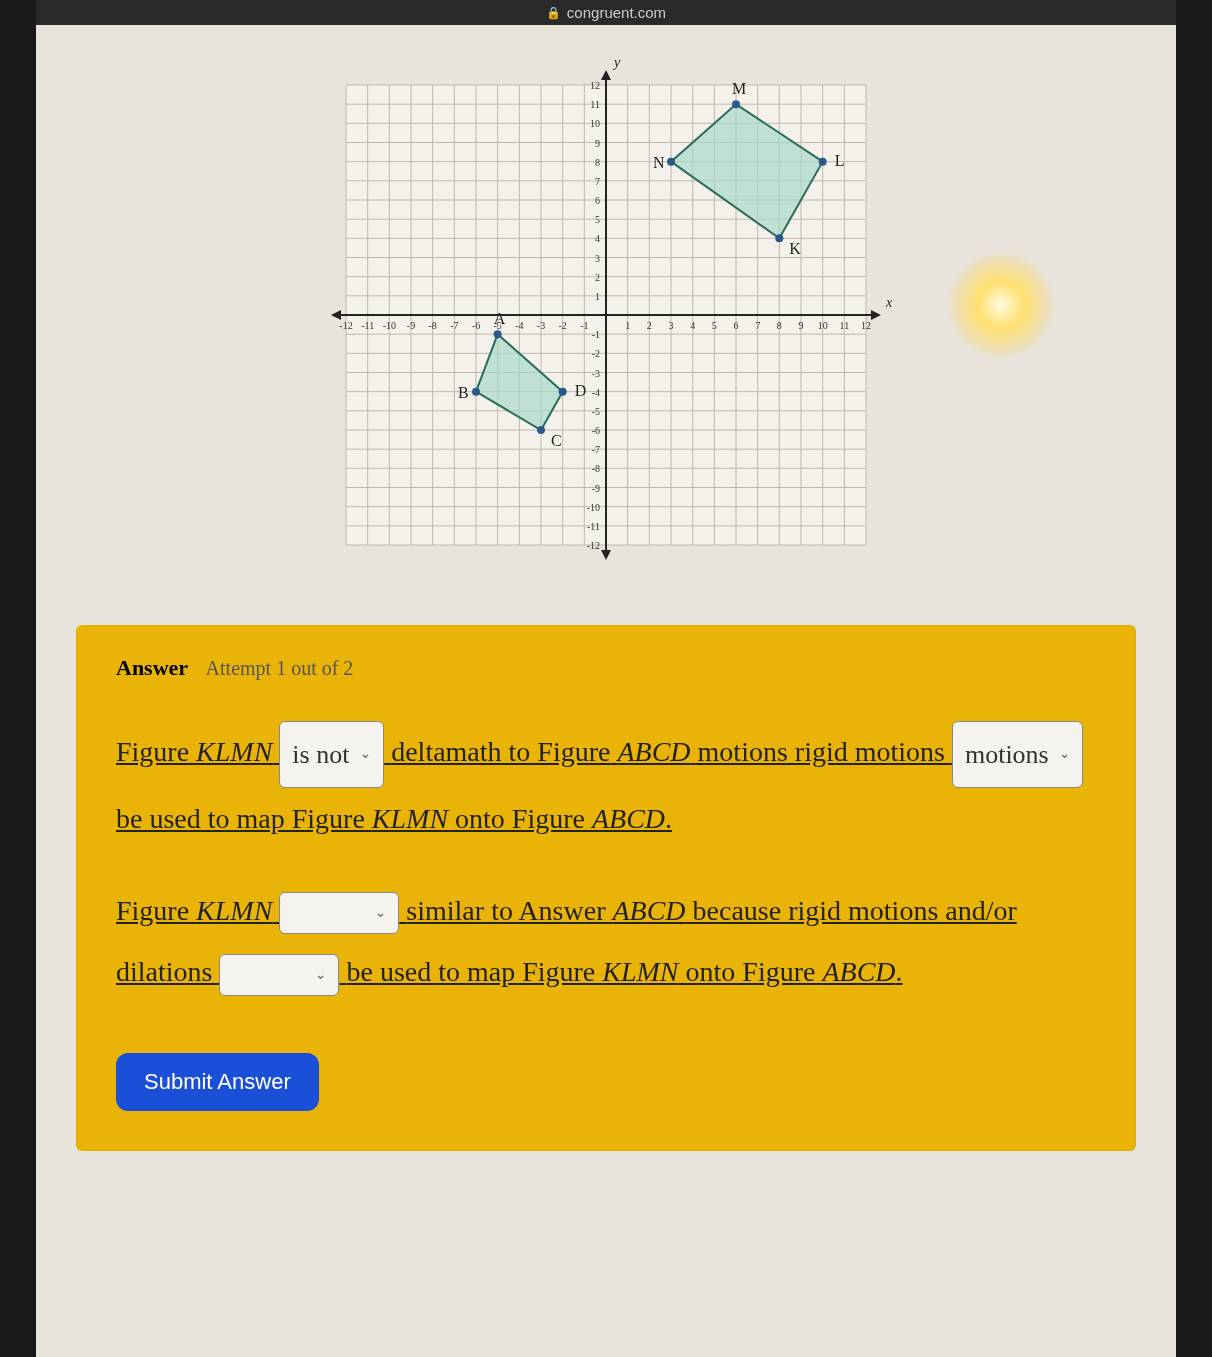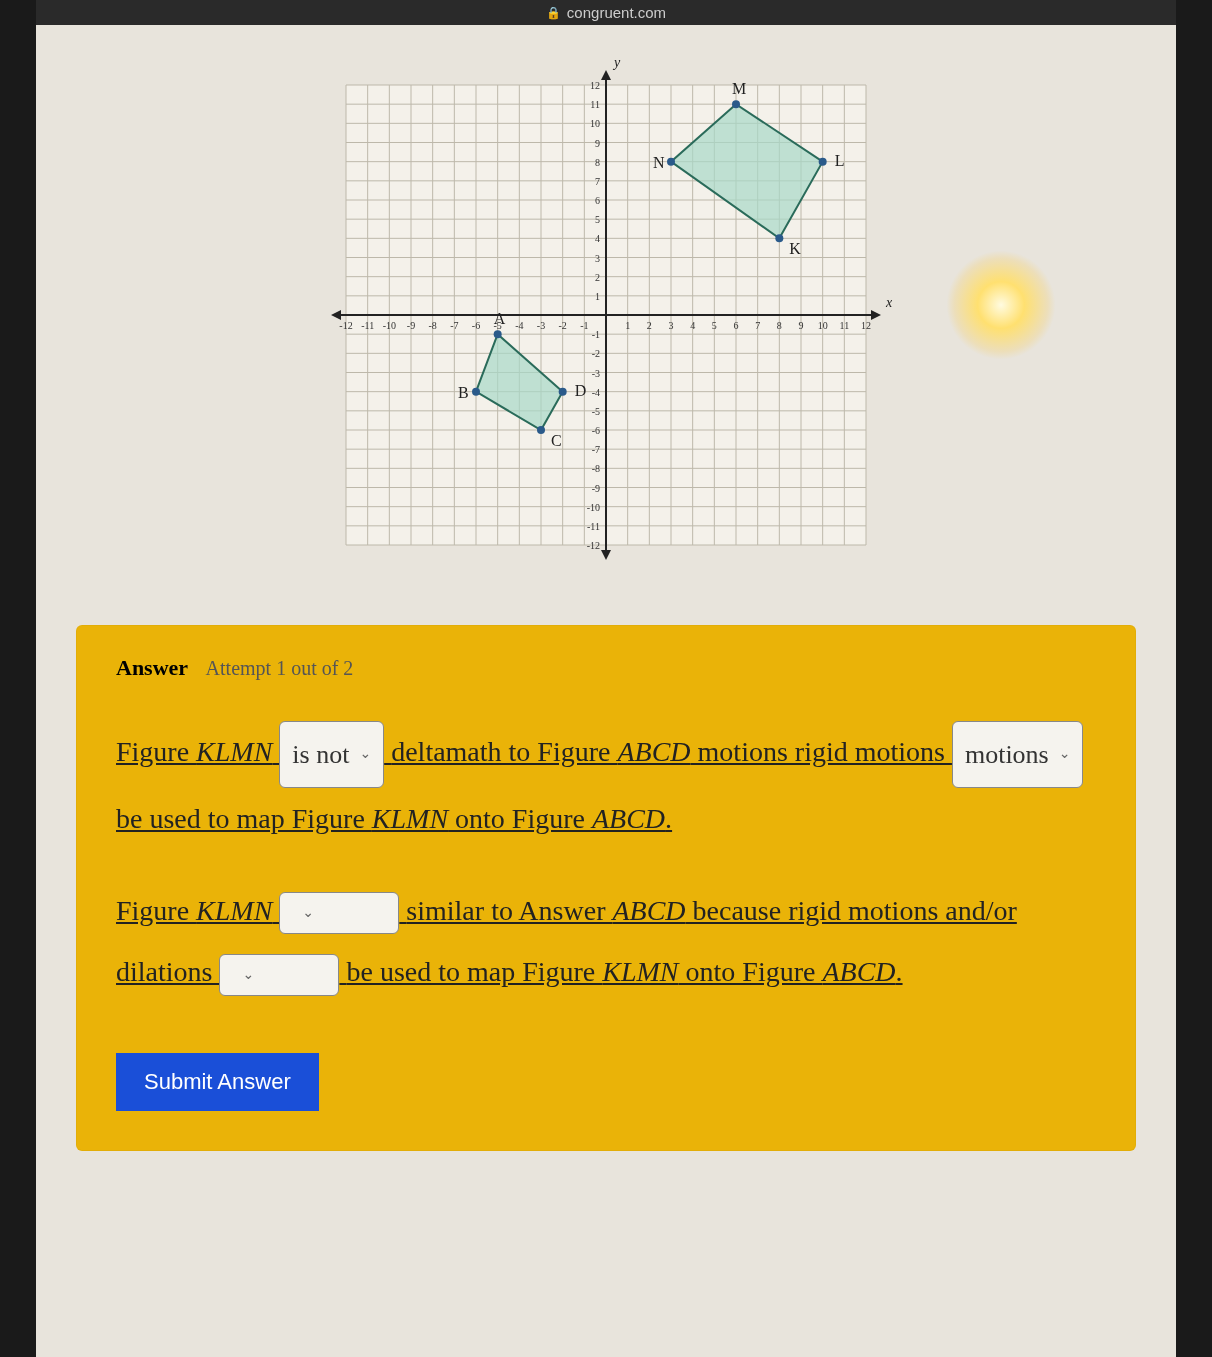--- a/index.html
+++ b/index.html
@@ -71,34 +71,35 @@
     border: 1px solid #888;
     border-radius: 6px;
     background: #f5f3ee;
     padding: 4px 12px;
     font-size: 26px;
     color: #333;
     font-family: inherit;
     gap: 10px;
     vertical-align: middle;
     cursor: pointer;
+    justify-content: space-between;
   }
   .dropdown .chev {
     font-size: 14px;
     color: #666;
   }
   .dropdown.empty { min-width: 120px; min-height: 42px; }
   .submit-btn {
     background: #1a4fd8;
     color: #fff;
     font-family: Arial, sans-serif;
     font-size: 22px;
     padding: 16px 28px;
     border: none;
-    border-radius: 0;
+    border-radius: 12px;
     cursor: pointer;
     margin-top: 20px;
   }
   .glare {
     position: absolute;
     right: 120px;
     top: 250px;
     width: 110px;
     height: 110px;
     background: radial-gradient(circle, #fffbe0 0%, #ffe070 30%, rgba(255,200,50,0.2) 60%, transparent 70%);

